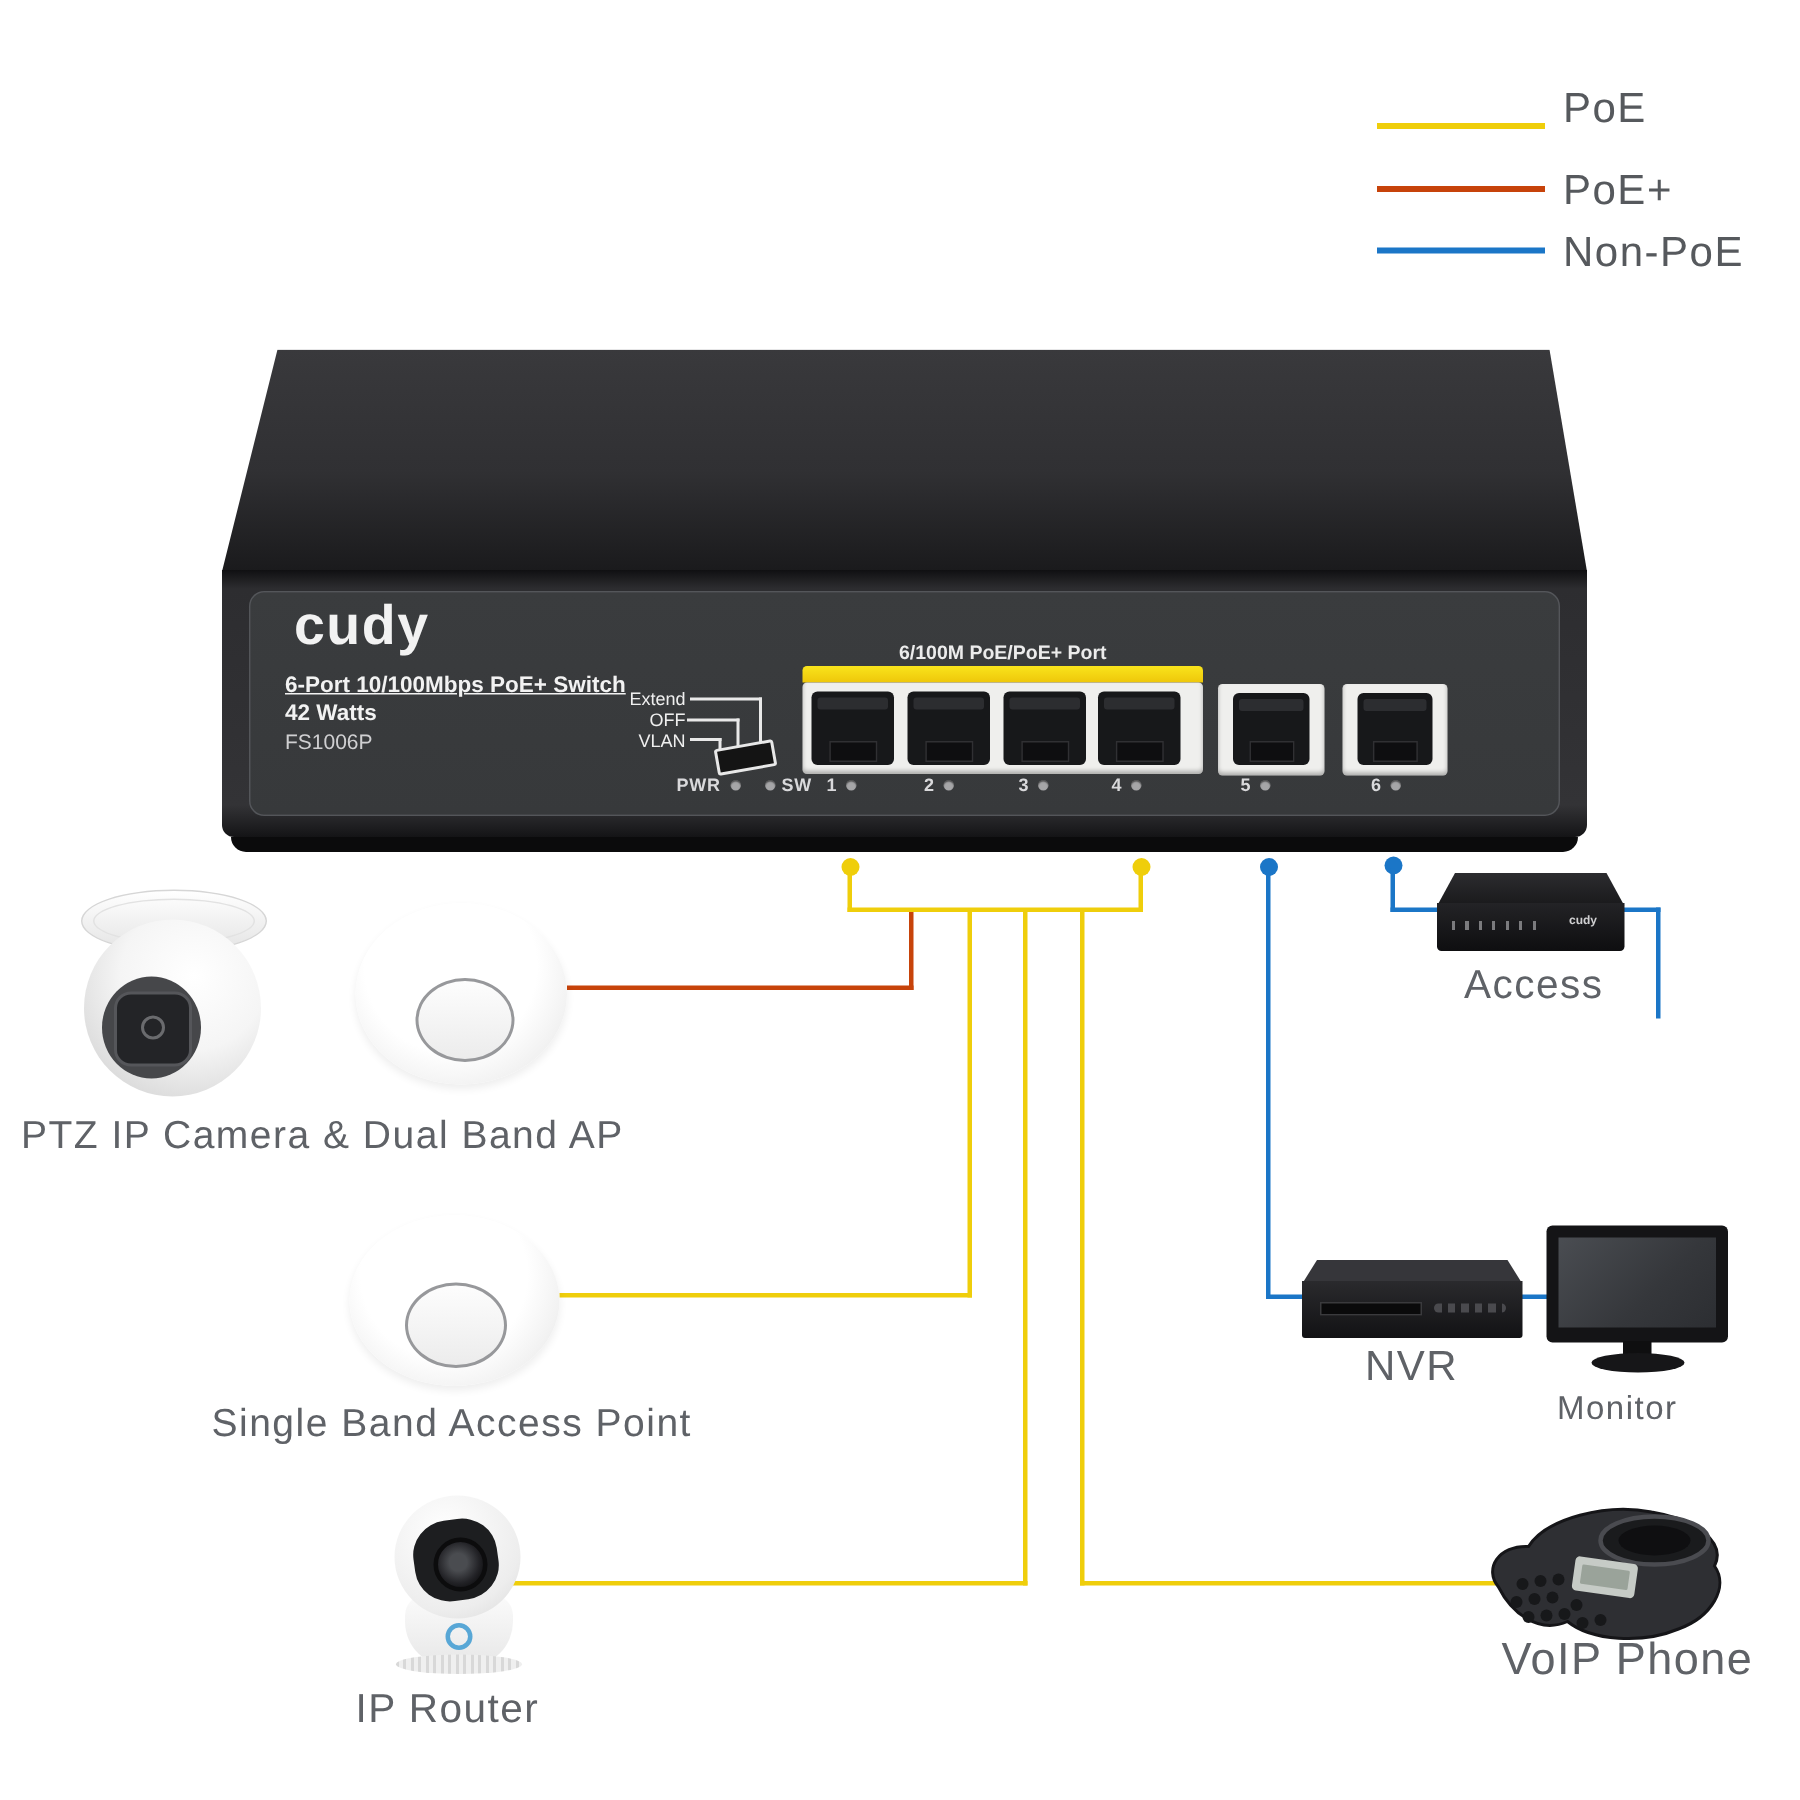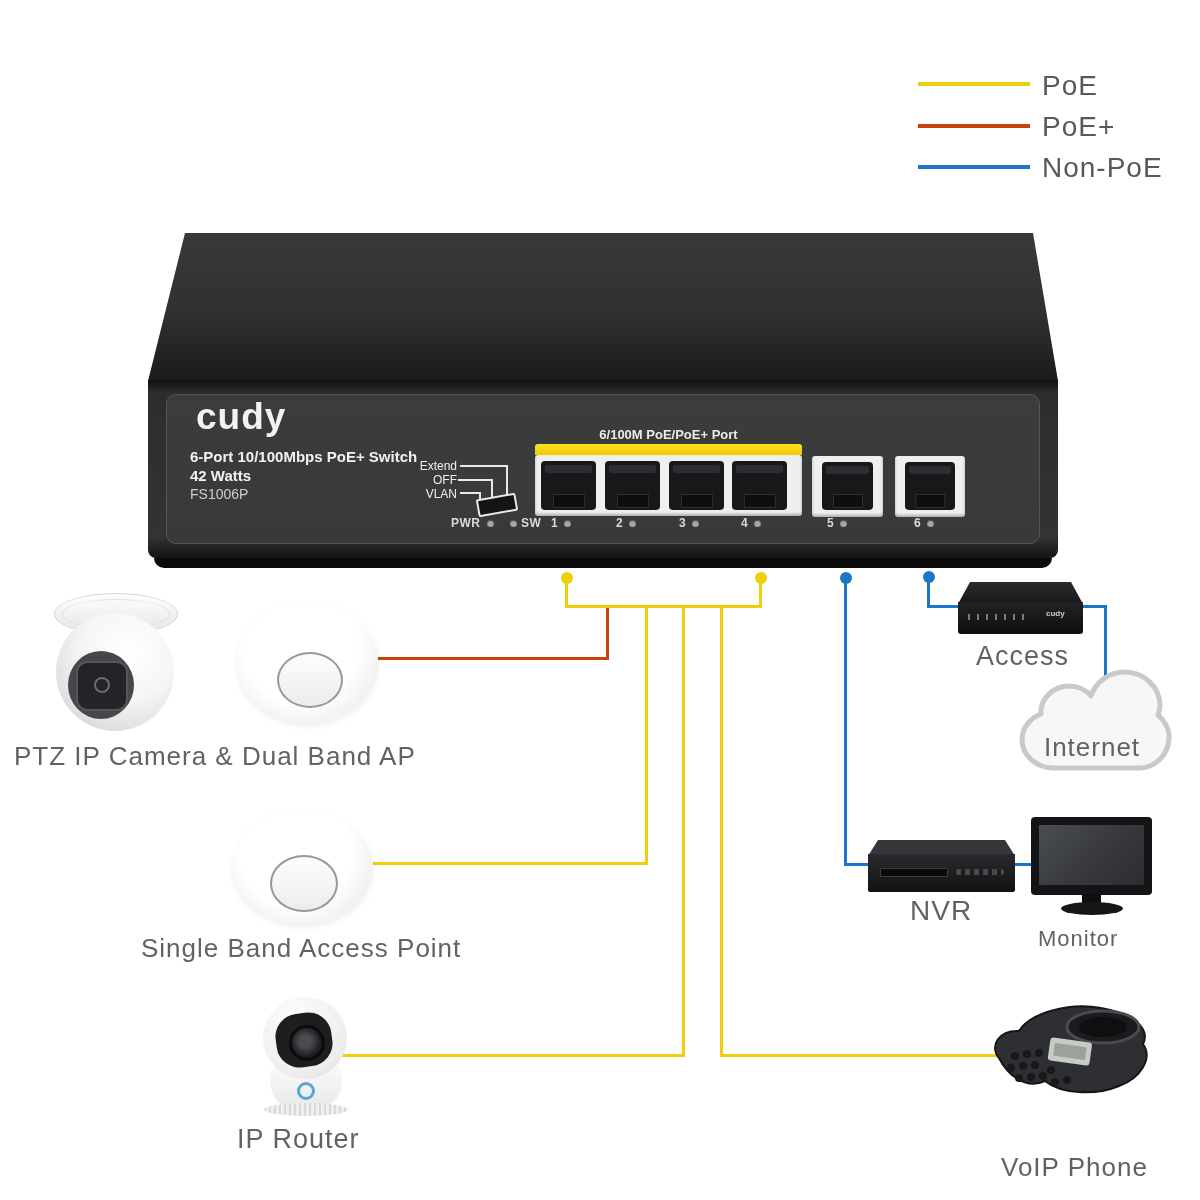--- a/index.html
+++ b/index.html
@@ -49,21 +49,21 @@
         background:linear-gradient(#fdfdfd,#ececec);}
   .cloud-text{position:absolute;left:0;right:0;text-align:center;color:#5f6267;font-size:26px;letter-spacing:1px;}
 </style>
 </head>
 <body>
 
 <div id="canvas">
 
   <div>
     <i class="legend-line" style="left:918px;top:82px;background:#EFCE0B;"></i>
-    <span class="legend-label" style="left:1042px;top:70px;">PoE</span>
+    <span class="legend-label" style="left:1042px;top:56px;">PoE</span>
     <i class="legend-line" style="left:918px;top:124px;background:#C7430A;"></i>
     <span class="legend-label" style="left:1042px;top:111px;">PoE+</span>
     <i class="legend-line" style="left:918px;top:165px;background:#1B76C7;"></i>
     <span class="legend-label" style="left:1042px;top:152px;">Non-PoE</span>
   </div>
 
   <span class="dot poe" style="left:561px;top:572px;"></span>
   <span class="dot poe" style="left:755px;top:572px;"></span>
   <i class="ln poe" style="left:565px;top:580px;width:3px;height:28px;"></i>
   <i class="ln poe" style="left:759px;top:580px;width:3px;height:28px;"></i>
@@ -92,21 +92,21 @@
   <i class="ln np" style="left:1080px;top:605px;width:27px;height:3px;"></i>
   <i class="ln np" style="left:1104px;top:605px;width:3px;height:74px;"></i>
 
   <div>
     <div class="sw-top"></div>
     <div class="sw-front"></div>
     <div class="sw-panel"></div>
     <div class="sw-lip"></div>
 
     <span class="abs sw-white" style="left:196px;top:396px;font-size:37px;font-weight:bold;letter-spacing:1px;">cudy</span>
-    <span class="abs sw-white" style="left:190px;top:448px;font-size:15px;font-weight:bold;">6-Port 10/100Mbps PoE+ Switch</span>
+    <span class="abs sw-white" style="left:190px;top:448px;font-size:15px;font-weight:bold;text-decoration:underline;">6-Port 10/100Mbps PoE+ Switch</span>
     <span class="abs sw-white" style="left:190px;top:467px;font-size:15px;font-weight:bold;">42 Watts</span>
     <span class="abs" style="left:190px;top:486px;font-size:14px;color:#cfcfd1;">FS1006P</span>
 
     <span class="abs" style="left:408px;top:459px;width:49px;text-align:right;font-size:12px;color:#efefef;">Extend</span>
     <span class="abs" style="left:408px;top:473px;width:49px;text-align:right;font-size:12px;color:#efefef;">OFF</span>
     <span class="abs" style="left:408px;top:487px;width:49px;text-align:right;font-size:12px;color:#efefef;">VLAN</span>
     <i class="leader" style="left:460px;top:465px;width:48px;height:2px;"></i>
     <i class="leader" style="left:506px;top:465px;width:2px;height:33px;"></i>
     <i class="leader" style="left:458px;top:479px;width:35px;height:2px;"></i>
     <i class="leader" style="left:491px;top:479px;width:2px;height:22px;"></i>
@@ -174,26 +174,20 @@
     <div class="abs" style="left:6px;top:106px;width:84px;height:13px;border-radius:50%;background:repeating-linear-gradient(90deg,#d8d8d8 0 2px,#efefef 2px 5px);"></div>
   </div>
 
   <div class="abs" style="left:958px;top:582px;width:125px;height:52px;">
     <div class="abs" style="left:0;top:0;width:125px;height:22px;clip-path:polygon(12px 0,113px 0,125px 22px,0 22px);background:linear-gradient(#2c2c2f,#19191b);"></div>
     <div class="abs" style="left:0;top:20px;width:125px;height:32px;background:linear-gradient(#232326,#0e0e10);border-radius:0 0 3px 3px;"></div>
     <div class="abs" style="left:10px;top:32px;width:62px;height:6px;background:repeating-linear-gradient(90deg,#7b7b7e 0 2px,transparent 2px 9px);"></div>
     <span class="abs" style="left:88px;top:27px;font-size:8px;color:#cfcfd1;font-weight:bold;">cudy</span>
   </div>
 
-  <div class="abs" style="left:1012px;top:666px;width:160px;height:112px;">
-    <svg width="160" height="112" viewBox="0 0 160 112">
-      <path d="M42 102 C24 102 10 89 10 74 C10 62 18 52 29 48 C28 33 41 20 57 20 C66 20 74 24 79 30 C84 15 98 6 113 6 C132 6 148 21 148 40 C148 43 147 46 146 49 C153 55 158 64 157 73 C156 89 143 102 127 102 Z" fill="#f7f7f7" stroke="#c9c9c9" stroke-width="5" stroke-linejoin="round"></path>
-    </svg>
-    <span class="cloud-text" style="top:66px;">Internet</span>
-  </div>
 
   <div class="abs" style="left:868px;top:840px;width:147px;height:52px;">
     <div class="abs" style="left:0;top:0;width:147px;height:16px;clip-path:polygon(10px 0,137px 0,147px 16px,0 16px);background:#36363a;"></div>
     <div class="abs" style="left:0;top:14px;width:147px;height:38px;background:linear-gradient(#2a2a2d,#121214);border-radius:0 0 2px 2px;"></div>
     <div class="abs" style="left:12px;top:28px;width:66px;height:7px;background:#0a0a0b;border:1px solid #3a3a3d;"></div>
     <div class="abs" style="left:88px;top:29px;width:48px;height:6px;background:repeating-linear-gradient(90deg,#4a4a4e 0 5px,transparent 5px 9px);border-radius:3px;"></div>
   </div>
 
   <div class="abs" style="left:1031px;top:817px;width:121px;height:97px;">
     <div class="abs" style="left:0;top:0;width:121px;height:78px;background:#141416;border-radius:4px;"></div>
@@ -225,15 +219,15 @@
       </g>
     </svg>
   </div>
 
   <span class="lbl" style="left:14px;top:741px;font-size:26px;">PTZ IP Camera &amp; Dual Band AP</span>
   <span class="lbl" style="left:141px;top:933px;font-size:26px;">Single Band Access Point</span>
   <span class="lbl" style="left:237px;top:1124px;font-size:27px;">IP Router</span>
   <span class="lbl" style="left:976px;top:641px;font-size:27px;">Access</span>
   <span class="lbl" style="left:910px;top:895px;font-size:28px;">NVR</span>
   <span class="lbl" style="left:1038px;top:926px;font-size:22px;">Monitor</span>
-  <span class="lbl" style="left:1001px;top:1152px;font-size:26px;">VoIP Phone</span>
+  <span class="lbl" style="left:1001px;top:1090px;font-size:30px;">VoIP Phone</span>
 
 </div>
 
 </body></html>

